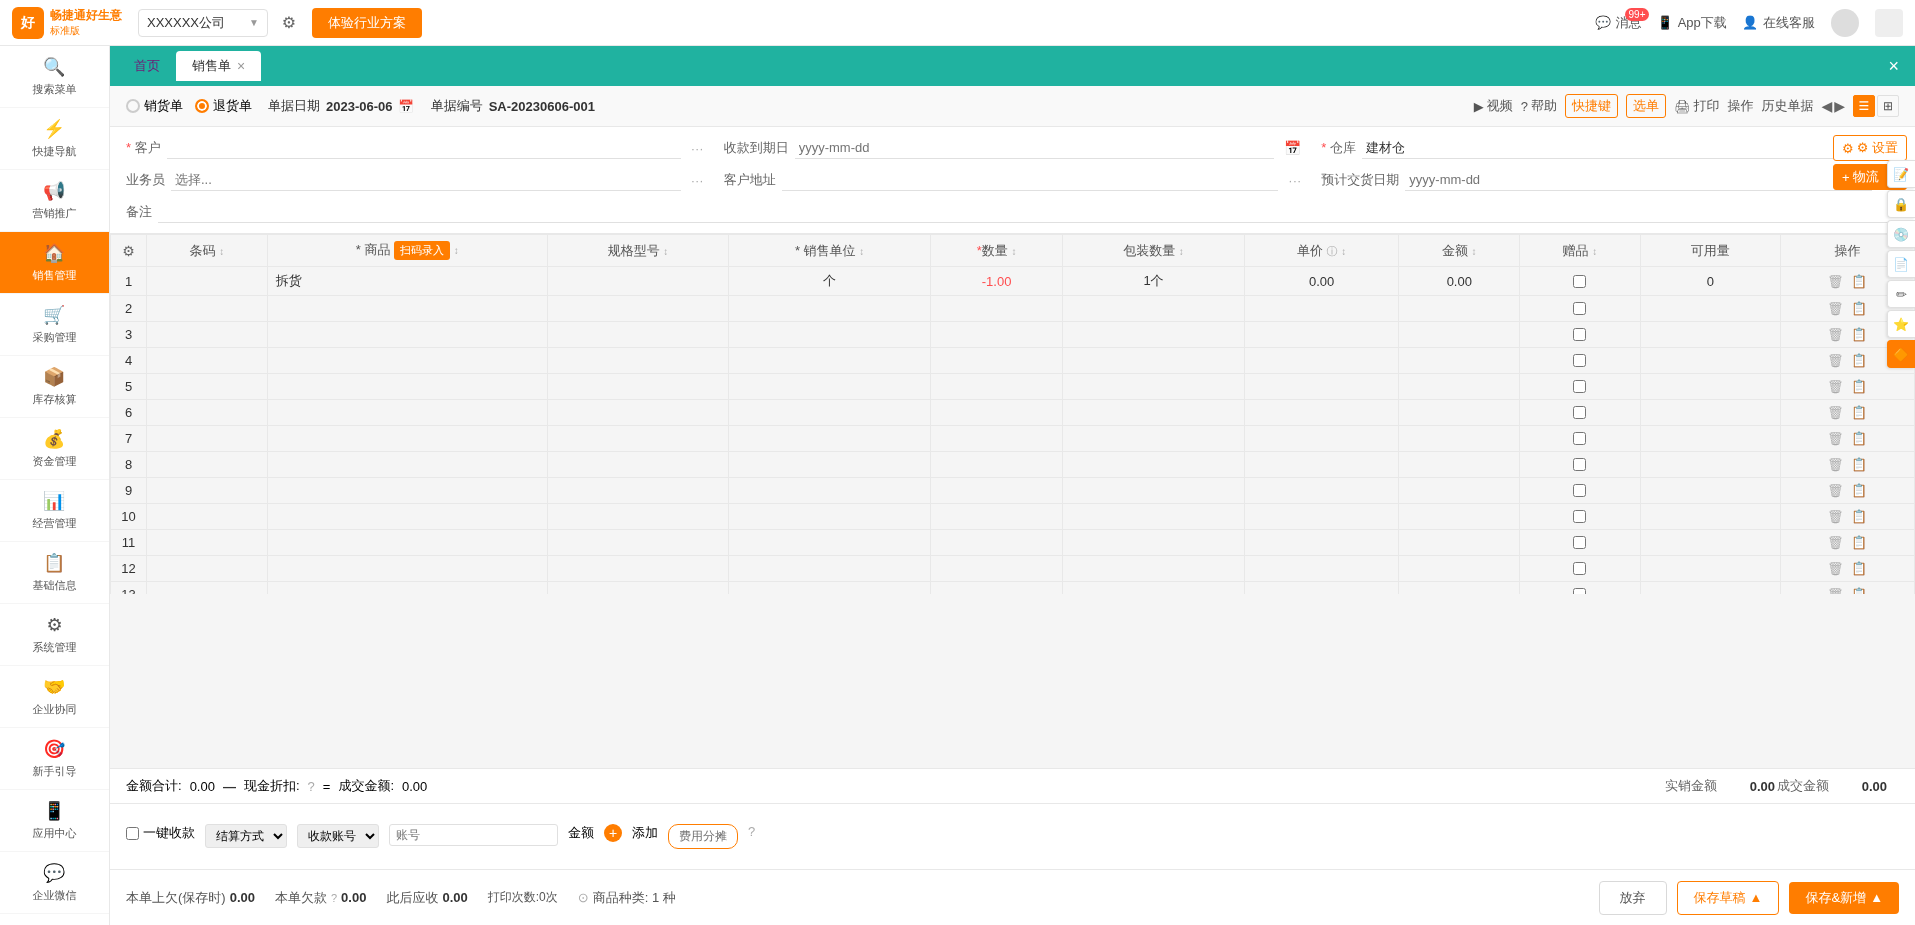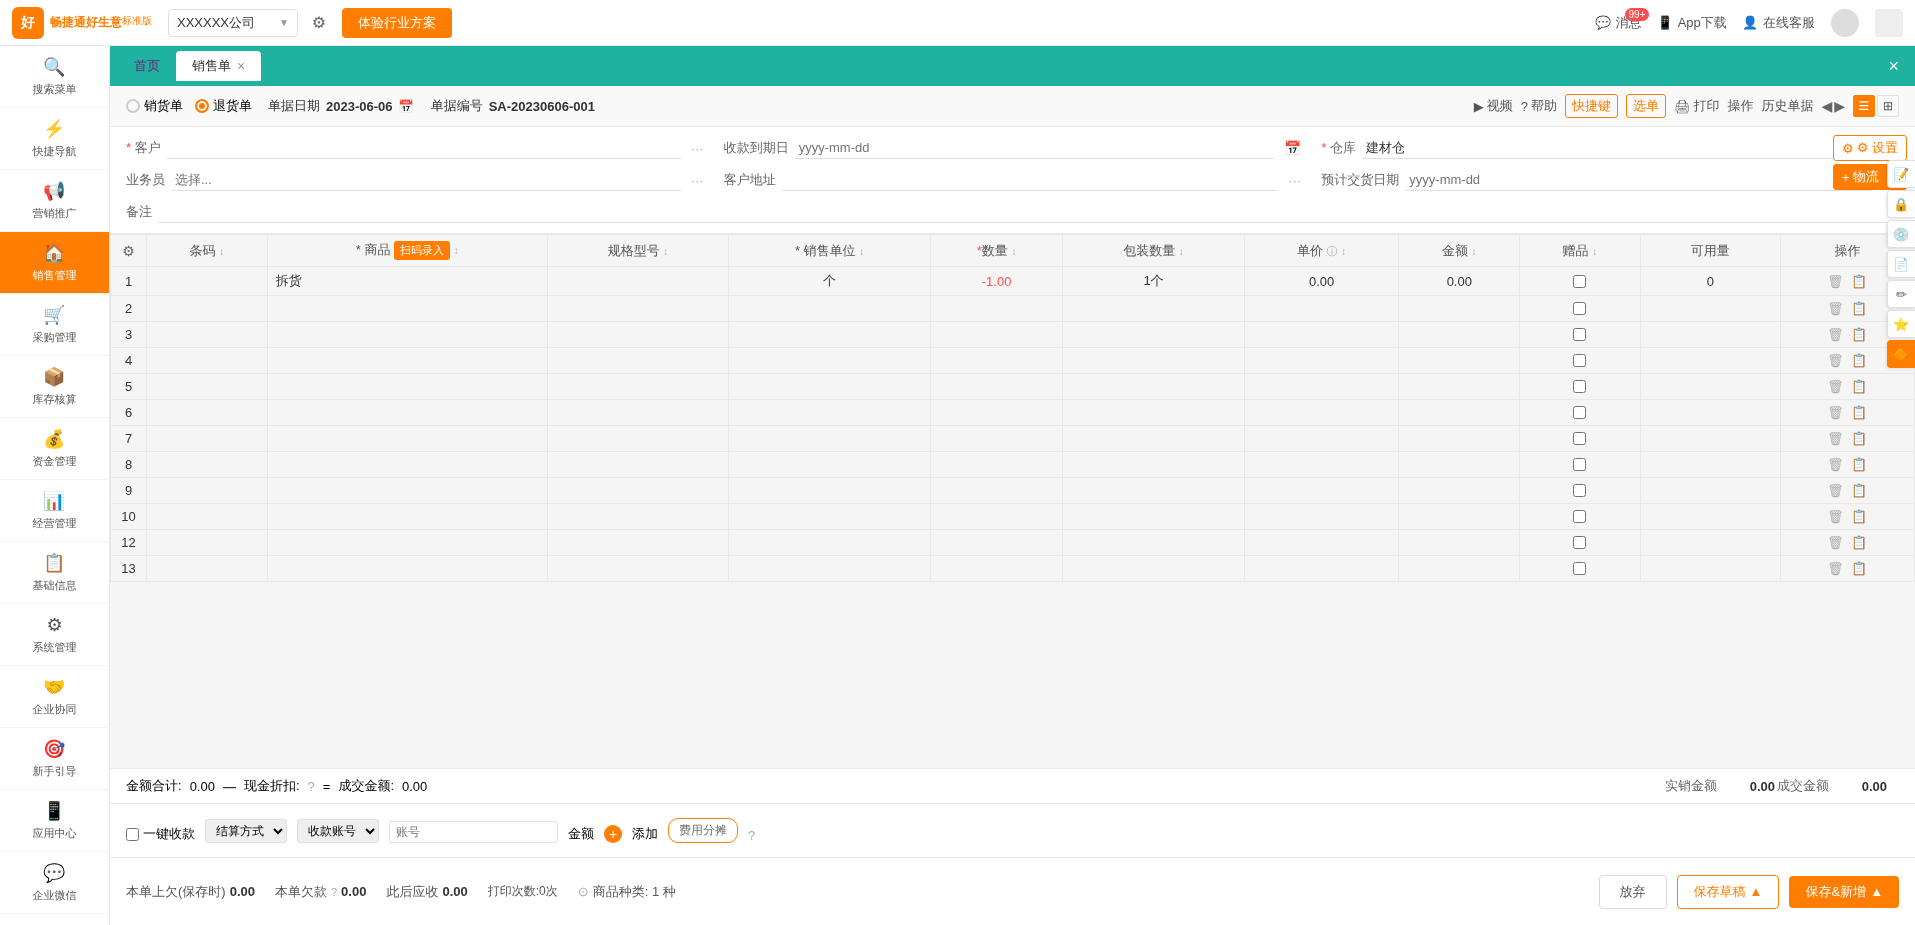--- a/index.html
+++ b/index.html
@@ -67,28 +67,28 @@
     .data-table td.red { color: #ff4d4f; }
     .scan-btn { background: #ff7d00; color: #fff; border: none; border-radius: 3px; padding: 2px 6px; font-size: 11px; cursor: pointer; }
     .checkbox-cell { display: flex; align-items: center; justify-content: center; }
     input[type="checkbox"] { width: 13px; height: 13px; }
 
     
     .footer-totals { padding: 8px 16px; background: #fff; border-top: 1px solid #e8e8e8; display: flex; align-items: center; gap: 8px; font-size: 13px; }
     .footer-dash { color: #333; font-weight: bold; }
 
     
-    .payment-row { padding: 14px 16px; background: #fff; border-top: 1px solid #e8e8e8; display: flex; align-items: flex-end; gap: 10px; }
+    .payment-row { padding: 20px 16px; background: #fff; border-top: 1px solid #e8e8e8; display: flex; align-items: flex-start; gap: 10px; }
     .payment-checkbox { display: flex; align-items: center; gap: 4px; }
     .payment-select { border: 1px solid #e0e0e0; border-radius: 3px; padding: 3px 6px; font-size: 12px; }
     .expense-btn { background: #fff; border: 1px solid #ff7d00; color: #737373; border-radius: 10px; padding: 3px 10px; cursor: pointer; font-size: 12px; }
     .add-btn { background: #ff7d00; color: #fff; border: none; border-radius: 50%; width: 18px; height: 18px; font-size: 14px; cursor: pointer; display: flex; align-items: center; justify-content: center; line-height: 1; }
 
     
-    .bottom-bar { height: 68px; background: #fff; border-top: 1px solid #e8e8e8; display: flex; align-items: center; padding: 0 16px; flex-shrink: 0; gap: 20px; }
+    .bottom-bar { height: 56px; background: #fff; border-top: 1px solid #e8e8e8; display: flex; align-items: center; padding: 0 16px; flex-shrink: 0; gap: 20px; }
     .bottom-stat { display: flex; align-items: center; gap: 4px; font-size: 13px; color: #555; }
     .bottom-stat .val { color: #333; font-weight: bold; }
     .print-info { color: #555; font-size: 12px; }
     .goods-type { display: flex; align-items: center; gap: 4px; color: #555; font-size: 12px; cursor: pointer; }
     .bottom-actions { margin-left: auto; display: flex; align-items: center; gap: 10px; }
     .btn-discard { border: 1px solid #d9d9d9; background: #fff; border-radius: 4px; padding: 7px 20px; cursor: pointer; color: #555; }
     .btn-save-draft { border: 1px solid #ff7d00; background: #fff; color: #ff7d00; border-radius: 4px; padding: 7px 16px; cursor: pointer; display: flex; align-items: center; gap: 4px; }
     .btn-save-new { background: #ff7d00; color: #fff; border: none; border-radius: 4px; padding: 7px 16px; cursor: pointer; display: flex; align-items: center; gap: 4px; }
 
     
@@ -115,21 +115,21 @@
     .nav-arrow { color: #666; cursor: pointer; font-size: 14px; }
 
     .table-scroll { overflow-y: auto; max-height: 360px; }
   </style>
 </head>
 <body>
 
 <div class="top-bar">
   <div class="top-bar-logo">
     <div class="logo-icon">好</div>
-    <div style="display:flex;">
+    <div style="display:flex;flex-direction:column;">
       <span style="font-size:12px;font-weight:bold;color:#ff7d00;">畅捷通好生意</span>
       <span style="font-size:10px;color:#ff7d00;">标准版</span>
     </div>
   </div>
   <div class="company-select">
     <span class="company-name">XXXXXX公司</span>
     <span class="company-arrow">▼</span>
   </div>
   <button class="gear-btn">⚙</button>
   <button class="trial-btn">体验行业方案</button>
@@ -567,20 +567,41 @@
                     <input type="checkbox" style="">
                   </div>
                 </td>
     <td></td>
     <td>
       <span style="cursor:pointer;color:#aaa;margin-right:4px;">🗑</span>
       <span style="cursor:pointer;color:#aaa;">📋</span>
     </td>
   </tr>
               <tr>
+    <td>11</td>
+    <td></td>
+    <td class="left"></td>
+    <td></td>
+    <td></td>
+    <td class=""></td>
+    <td></td>
+    <td></td>
+    <td></td>
+    <td>
+                  <div class="checkbox-cell">
+                    <input type="checkbox" style="">
+                  </div>
+                </td>
+    <td></td>
+    <td>
+      <span style="cursor:pointer;color:#aaa;margin-right:4px;">🗑</span>
+      <span style="cursor:pointer;color:#aaa;">📋</span>
+    </td>
+  </tr>
+              <tr>
     <td>12</td>
     <td></td>
     <td class="left"></td>
     <td></td>
     <td></td>
     <td class=""></td>
     <td></td>
     <td></td>
     <td></td>
     <td>

